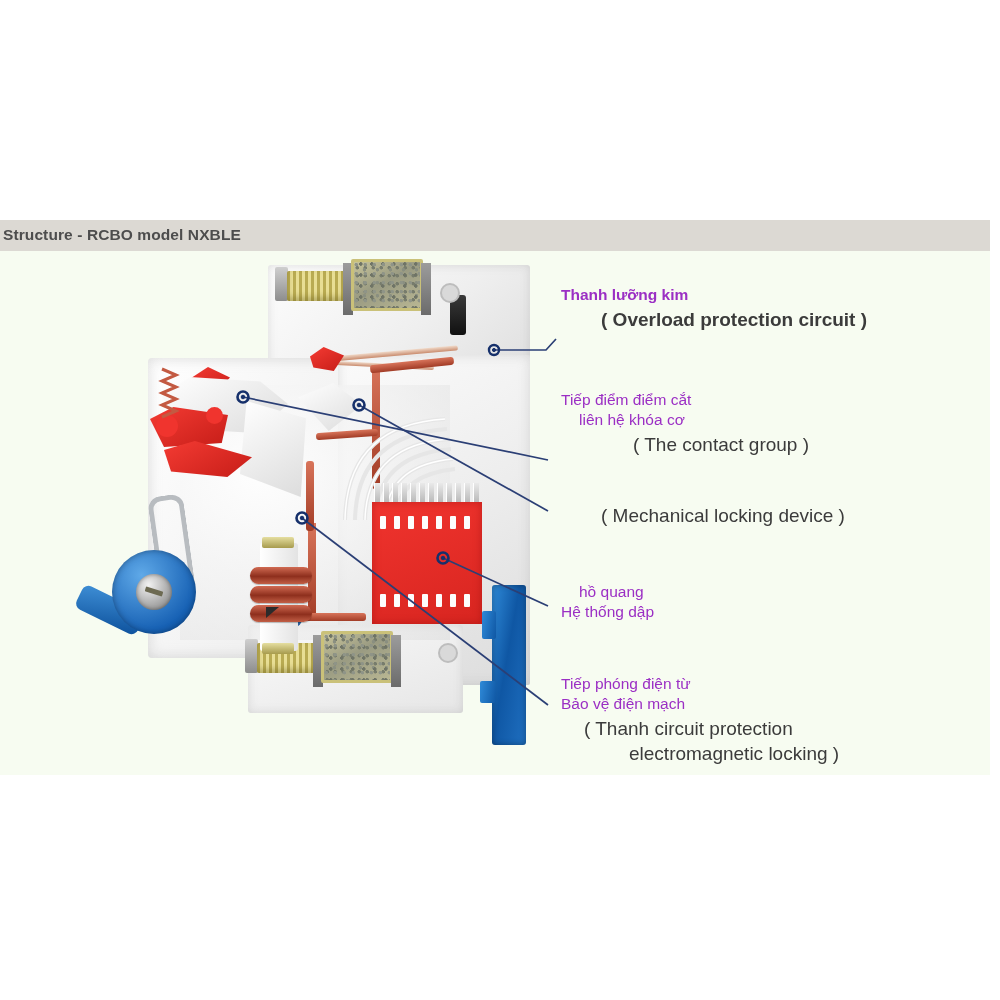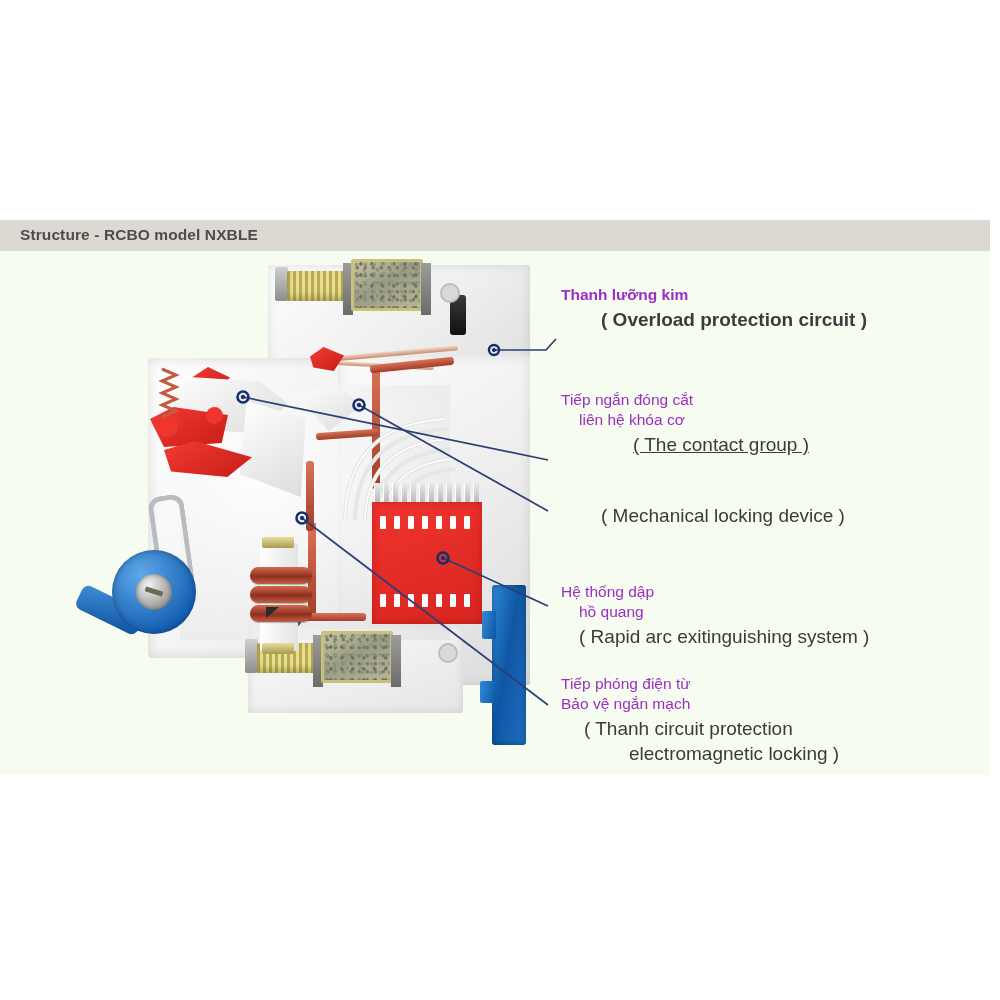--- a/index.html
+++ b/index.html
@@ -11,21 +11,21 @@
     position:relative;
   }
   .page{position:absolute;left:0;top:0;width:1000px;height:1000px;background:#ffffff;}
 
   
   .titlebar{
     position:absolute;left:0;top:220px;width:990px;height:31px;
     background:#dcd9d3;
   }
   .titlebar .title{
-    position:absolute;left:20px;top:6px;
+    position:absolute;left:3px;top:6px;
     font-size:15.5px;font-weight:bold;color:#4d4d4d;
     letter-spacing:.1px;white-space:nowrap;
   }
 
   
   .panel{
     position:absolute;left:0;top:251px;width:990px;height:524px;
     background:#f7fcf1;
   }
 
@@ -364,36 +364,35 @@
         <circle cx="494" cy="99" r="1.6"></circle>
       </g>
     </svg>
 
     <div class="callout" style="left:561px;top:34px;font-weight:bold;">
       <div class="vn">Thanh lưỡng kim</div>
       <div class="en" style="padding-left:40px;padding-top:2px;">( Overload protection circuit )</div>
     </div>
 
     <div class="callout" style="left:561px;top:139px;">
-      <div class="vn">Tiếp ngắn đóng cắt</div>
+      <div class="vn">Tiếp điểm điểm cắt</div>
       <div class="vn i1">liên hệ khóa cơ</div>
-      <div class="en" style="padding-left:72px;padding-top:2px;text-decoration:underline;">( The contact group )</div>
+      <div class="en" style="padding-left:72px;padding-top:2px;">( The contact group )</div>
     </div>
 
     <div class="callout" style="left:561px;top:248px;">
       <div class="en" style="padding-left:40px;padding-top:4px;">( Mechanical locking device )</div>
     </div>
 
     <div class="callout" style="left:561px;top:331px;">
+      <div class="vn i1">hồ quang</div>
       <div class="vn">Hệ thống dập</div>
-      <div class="vn i1">hồ quang</div>
-      <div class="en" style="padding-left:18px;padding-top:2px;">( Rapid arc exitinguishing system )</div>
     </div>
 
     <div class="callout" style="left:561px;top:423px;">
       <div class="vn">Tiếp phóng điện từ</div>
-      <div class="vn">Bảo vệ ngắn mạch</div>
+      <div class="vn">Bảo vệ điện mạch</div>
       <div class="en" style="padding-left:23px;padding-top:2px;">( Thanh circuit protection</div>
       <div class="en" style="padding-left:68px;">electromagnetic locking )</div>
     </div>
 
   </div>
 </div>
 
 </body></html>

